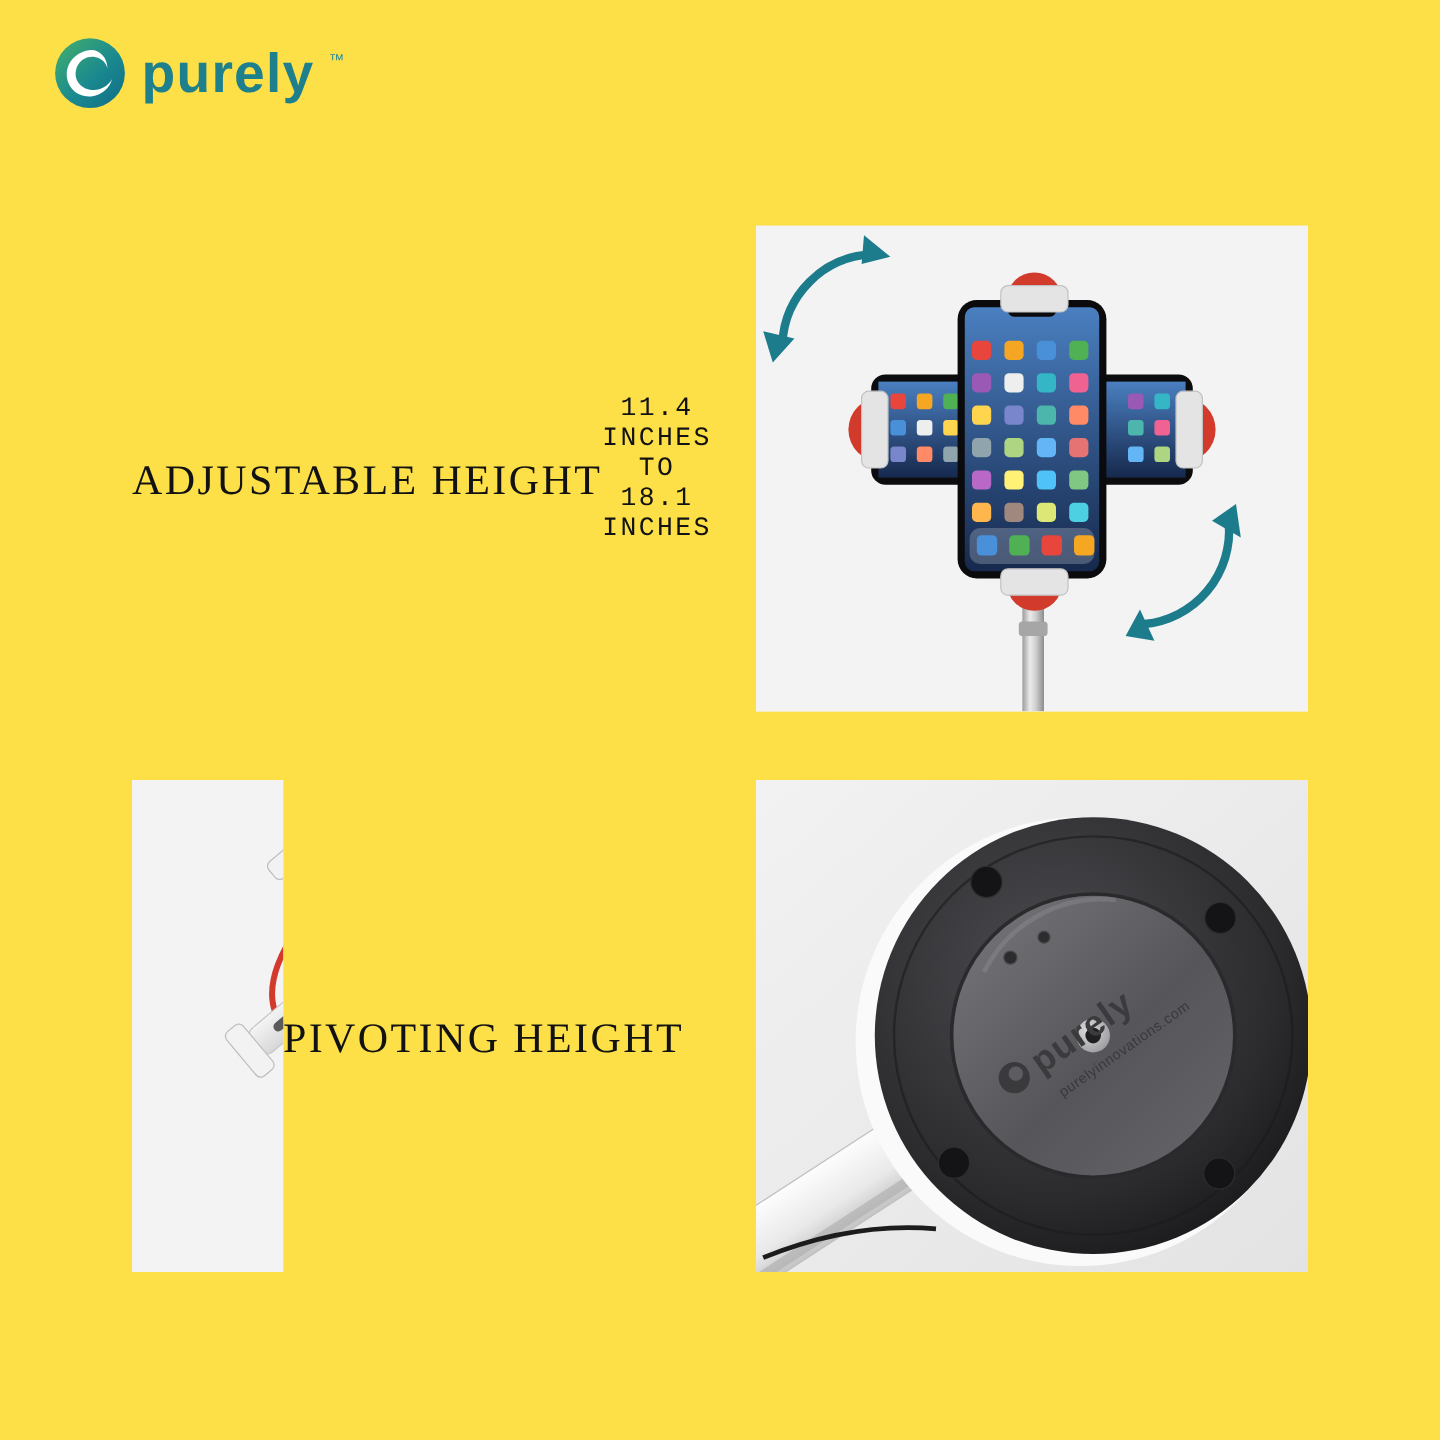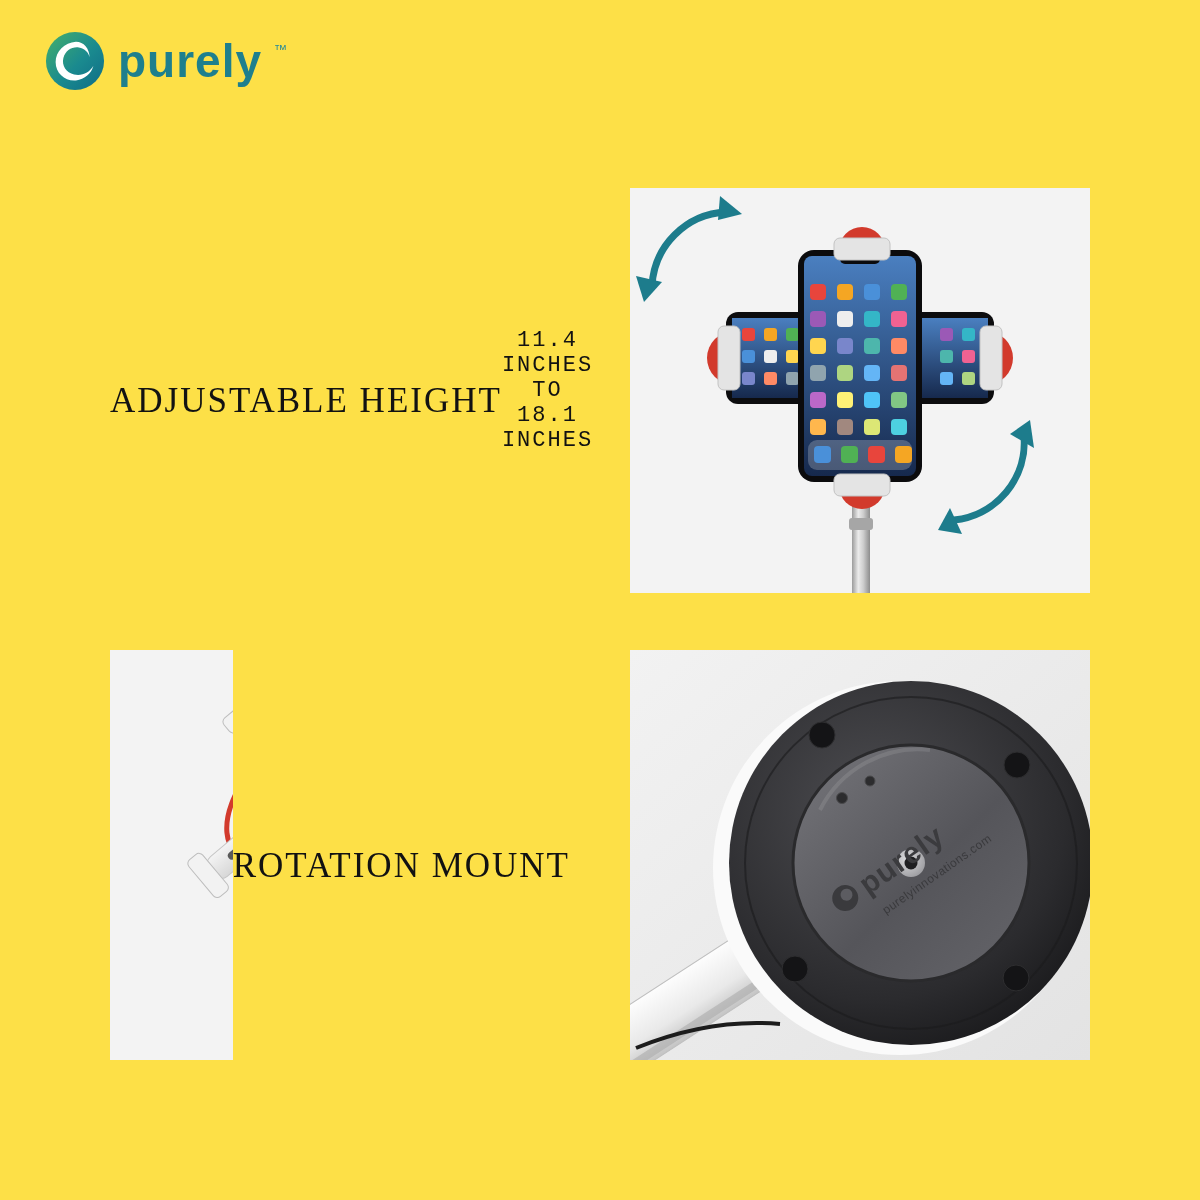--- a/index.html
+++ b/index.html
@@ -231,21 +231,21 @@
             <rect x="-4" y="-76" width="8" height="152" rx="4" fill="#6a6a6a"></rect>
             <rect x="-142" y="-24" width="18" height="48" rx="5" fill="#f2f2f2" stroke="#bdbdbd"></rect>
             <rect x="124" y="-24" width="18" height="48" rx="5" fill="#f2f2f2" stroke="#bdbdbd"></rect>
             <rect x="-24" y="-110" width="48" height="18" rx="5" fill="#f2f2f2" stroke="#bdbdbd"></rect>
             <rect x="-24" y="92" width="48" height="18" rx="5" fill="#f2f2f2" stroke="#bdbdbd"></rect>
             <circle r="27" fill="#f1f1f1" stroke="#c9c9c9"></circle>
             <circle r="11" fill="#cfcfcf"></circle>
           </g>
         </svg>
       </div>
-      <h2 class="caption">ROTATION MOUNT</h2>
+      <h2 class="caption">PIVOTING HEIGHT</h2>
     </section>
 
     <section class="feature bottom">
       <div class="panel">
         <svg viewBox="0 0 460 410" width="460" height="410" aria-hidden="true">
           <defs>
             <linearGradient id="p4-bg" x1="0" y1="0" x2="1" y2="1">
               <stop offset="0" stop-color="#f2f2f2"></stop>
                 <stop offset="1" stop-color="#e3e3e3"></stop>
             </linearGradient>

